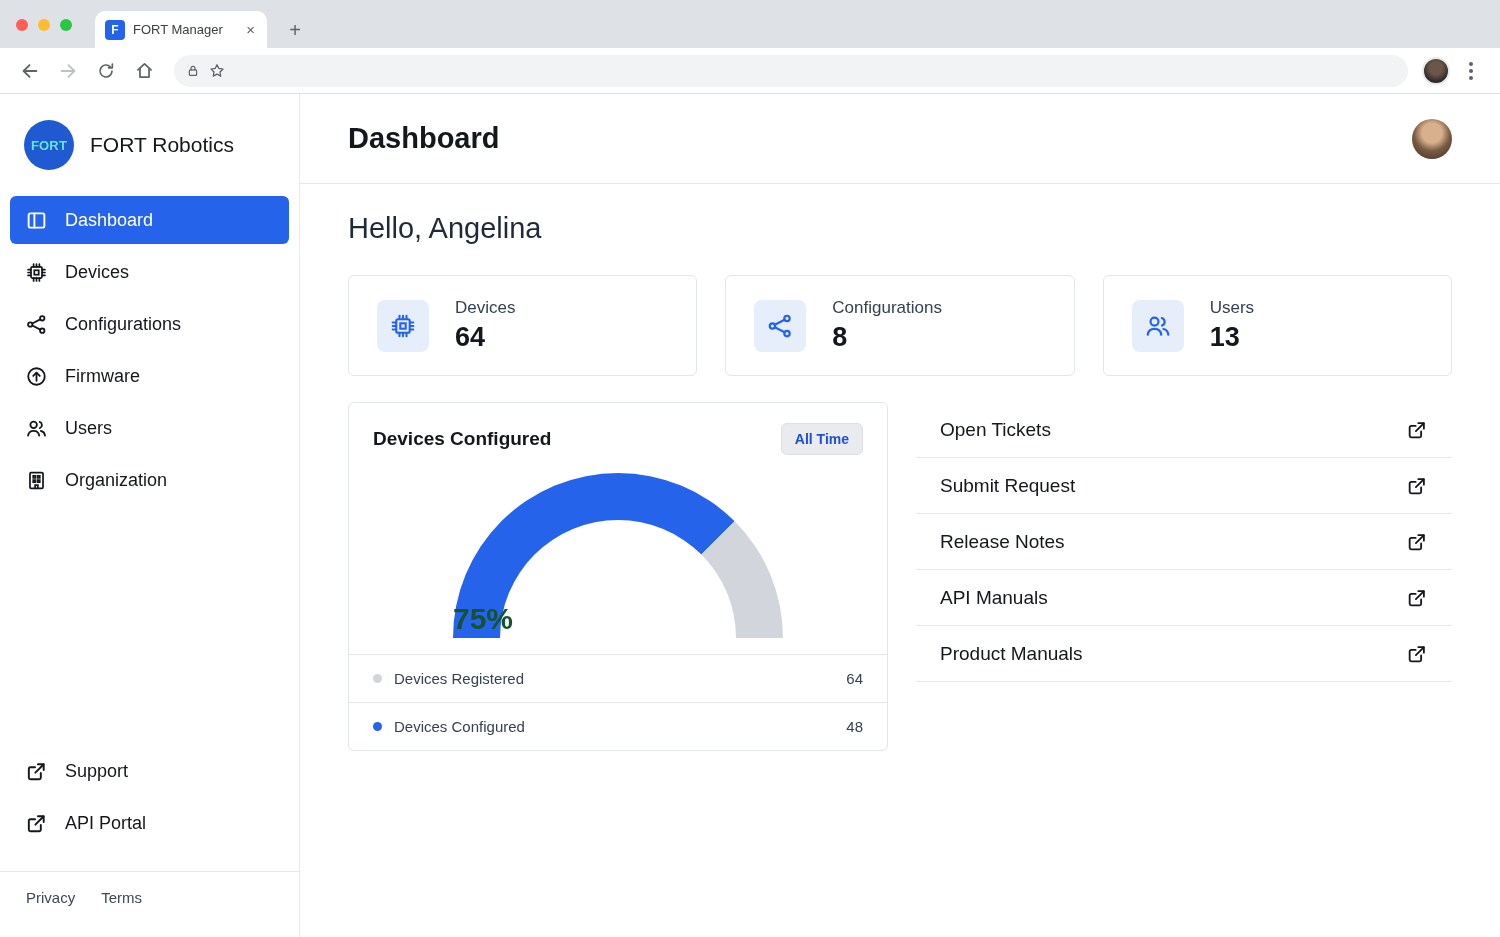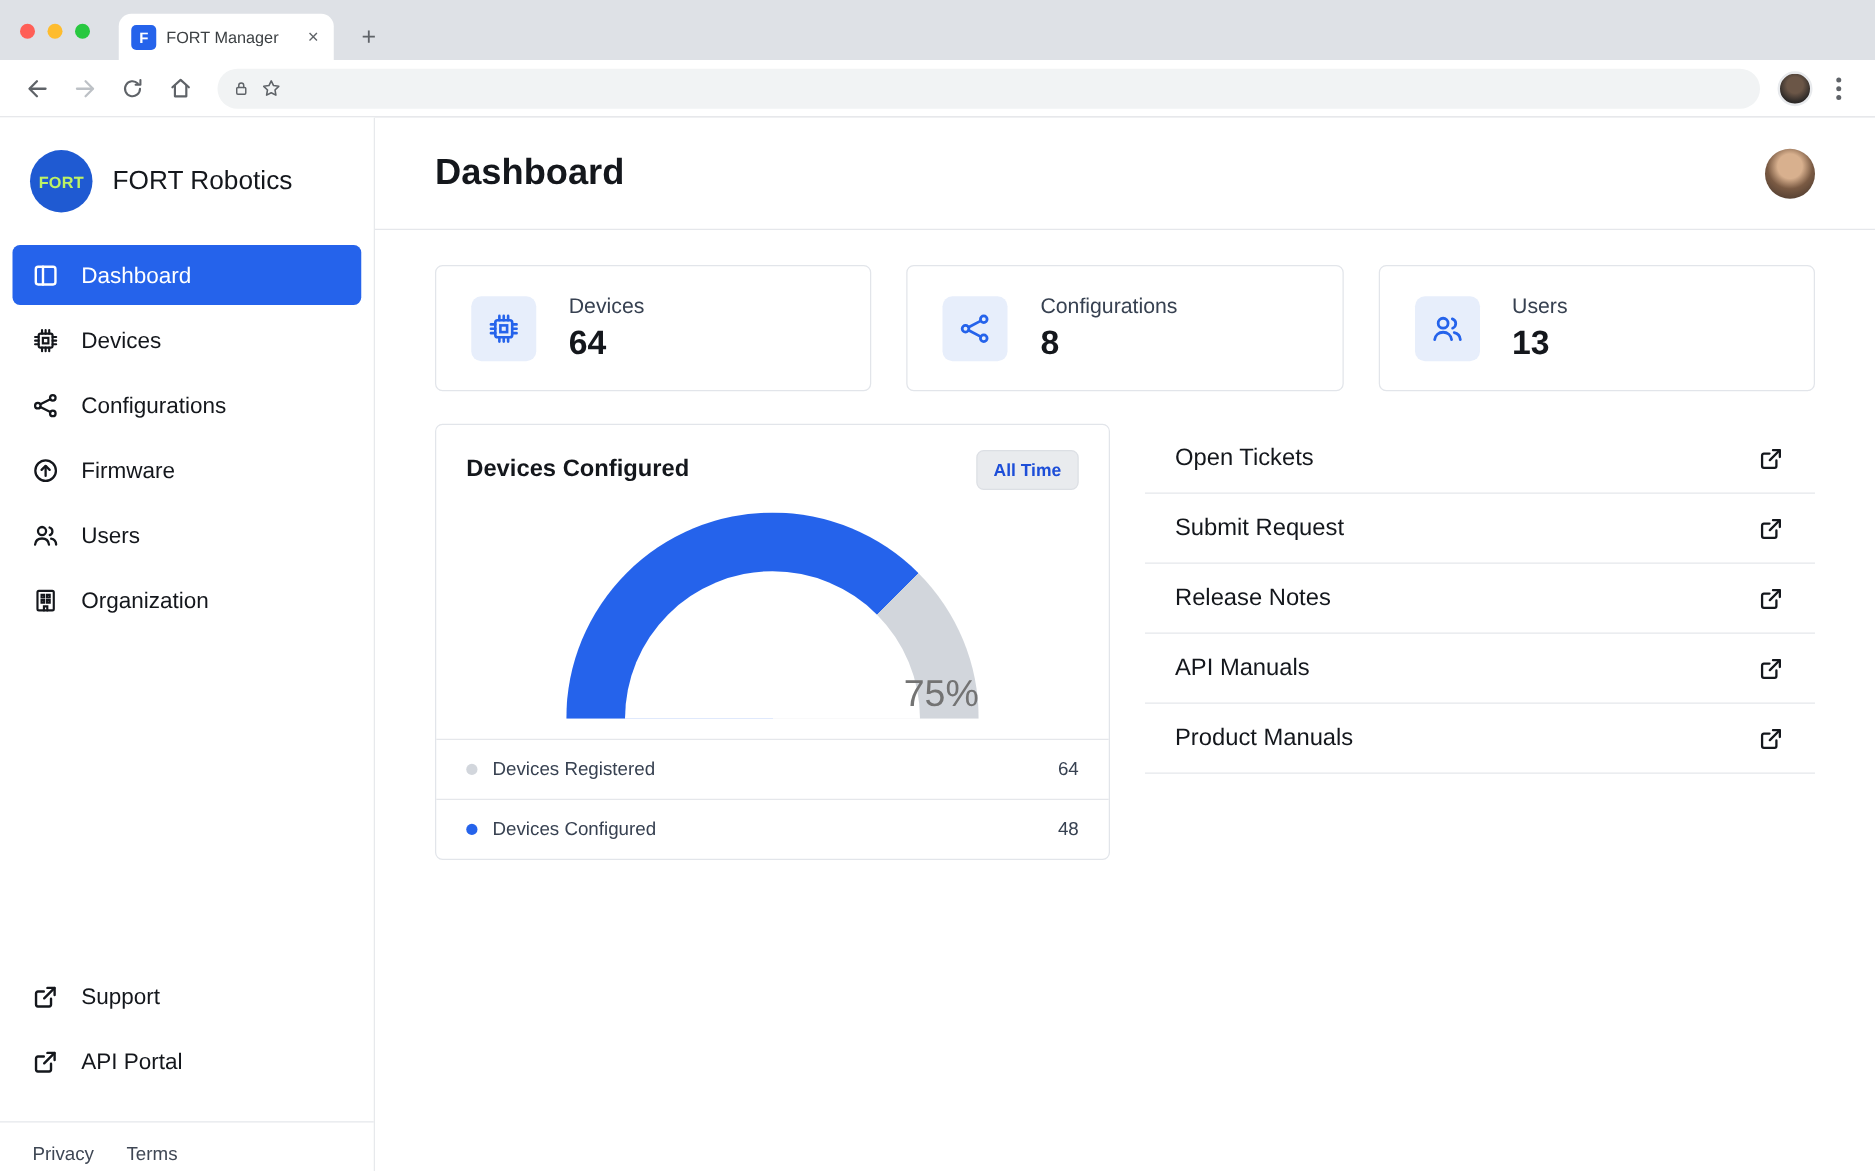--- a/index.html
+++ b/index.html
@@ -35,31 +35,31 @@
   .menu-dots { width:30px; height:32px; display:flex; flex-direction:column; align-items:center;
     justify-content:center; gap:3px; }
   .menu-dots i { width:4px; height:4px; border-radius:50%; background:#5f6368; display:block; }
 
   
   .window { flex:1; display:flex; min-height:0; }
 
   
   .sidebar { width:300px; flex:0 0 300px; border-right:1px solid #e7e9ec; display:flex; flex-direction:column; background:#fff; }
   .brand { display:flex; align-items:center; gap:16px; padding:26px 24px 26px; }
-  .logo-circle { width:50px; height:50px; border-radius:50%; background:#1f5ad2; color:#bef264;
+  .logo-circle { width:50px; height:50px; border-radius:50%; background:#1f5ad2; color:#5eead4;
     display:flex; align-items:center; justify-content:center; font-size:13px; font-weight:bold; letter-spacing:.2px; }
   .brand-name { font-size:21px; font-weight:normal; color:#14171c; }
   .nav { padding:0 10px; }
   .nav-item { height:48px; border-radius:6px; display:flex; align-items:center; gap:17px;
     padding:0 15px; margin-bottom:4px; font-size:18px; color:#14171c; cursor:default; }
   .nav-item .ic { display:flex; }
   .nav-item svg { stroke:currentColor; }
   .nav-item.active { background:#2563eb; color:#fff; }
   .sidebar-bottom { margin-top:auto; padding:0 10px; }
-  .legal { border-top:1px solid #e5e7eb; margin-top:20px; padding:17px 26px 5px;
+  .legal { border-top:1px solid #e5e7eb; margin-top:20px; padding:17px 26px 31px;
     display:flex; gap:26px; font-size:15px; color:#3f4754; }
 
   
   .main { flex:1; display:flex; flex-direction:column; min-width:0; }
   .main-header { height:90px; flex:0 0 90px; border-bottom:1px solid #e5e7eb; display:flex;
     align-items:center; justify-content:space-between; padding:0 48px; }
   .page-title { font-size:29px; font-weight:bold; color:#14171c; }
   .avatar-lg { width:40px; height:40px; border-radius:50%;
     background:radial-gradient(circle at 50% 35%, #d8b08e 0 30%, #7a5a43 55%, #3c2f28 100%); }
   .content { padding:28px 48px 0; }
@@ -83,22 +83,22 @@
   .pill-btn { background:#e9ebee; border:1px solid #dcdfe4; border-radius:6px; padding:7px 13px;
     font-size:14px; font-weight:bold; color:#1d4ed8; }
   .gauge { position:relative; width:330px; height:165px; margin:12px auto 16px; overflow:hidden; }
   .gauge-arc { position:absolute; inset:0; border-radius:165px 165px 0 0;
     background:conic-gradient(from 270deg at 50% 100%,
       #2563eb 0 var(--pct-deg,135deg),
       #d2d6dc var(--pct-deg,135deg) 180deg,
       transparent 180deg 360deg); }
   .gauge-arc::after { content:""; position:absolute; left:47px; top:47px; width:236px; height:236px;
     border-radius:50%; background:#fff; }
-  .gauge-label { position:absolute; left:0; right:0; bottom:2px; text-align:right;
-    font-size:30px; font-weight:normal; color:#737373; z-index:2; }
+  .gauge-label { position:absolute; left:0; right:0; bottom:2px; text-align:left;
+    font-size:30px; font-weight:bold; color:#14532d; z-index:2; }
   .legend-row { display:flex; align-items:center; height:48px; padding:0 24px; border-top:1px solid #e5e7eb; }
   .legend-dot { width:9px; height:9px; border-radius:50%; margin-right:12px; flex:0 0 auto; }
   .dot-gray{background:#d2d6dc;} .dot-blue{background:#2563eb;}
   .legend-label { font-size:15px; color:#374151; flex:1; }
   .legend-value { font-size:15px; color:#374151; }
 
   
   .quicklinks { flex:1; }
   .ql-head { background:#e6e8eb; border-radius:4px 4px 0 0; height:43px; display:flex;
     align-items:center; padding:0 24px; font-size:17px; color:#1f2937; }
@@ -272,20 +272,21 @@
       </div>
     </aside>
 
     <main class="main">
       <div class="main-header">
         <h1 class="page-title">Dashboard</h1>
         <div class="avatar-lg"></div>
       </div>
 
       <div class="content">
+        <div class="greeting">Hello, Angelina</div>
 
         <div class="stats-row">
           <div class="stat-card">
             <div class="stat-icon">
               <svg width="28" height="28" viewBox="0 0 24 24" fill="none" stroke-width="1.8" stroke-linecap="round">
                   <rect x="6.2" y="6.2" width="11.6" height="11.6" rx="1.6"></rect>
                   <rect x="9.7" y="9.7" width="4.6" height="4.6"></rect>
                   <path d="M9 3.2v3M12 3.2v3M15 3.2v3M9 17.8v3M12 17.8v3M15 17.8v3M3.2 9h3M3.2 12h3M3.2 15h3M17.8 9h3M17.8 12h3M17.8 15h3"></path>
                 </svg>
             </div>

